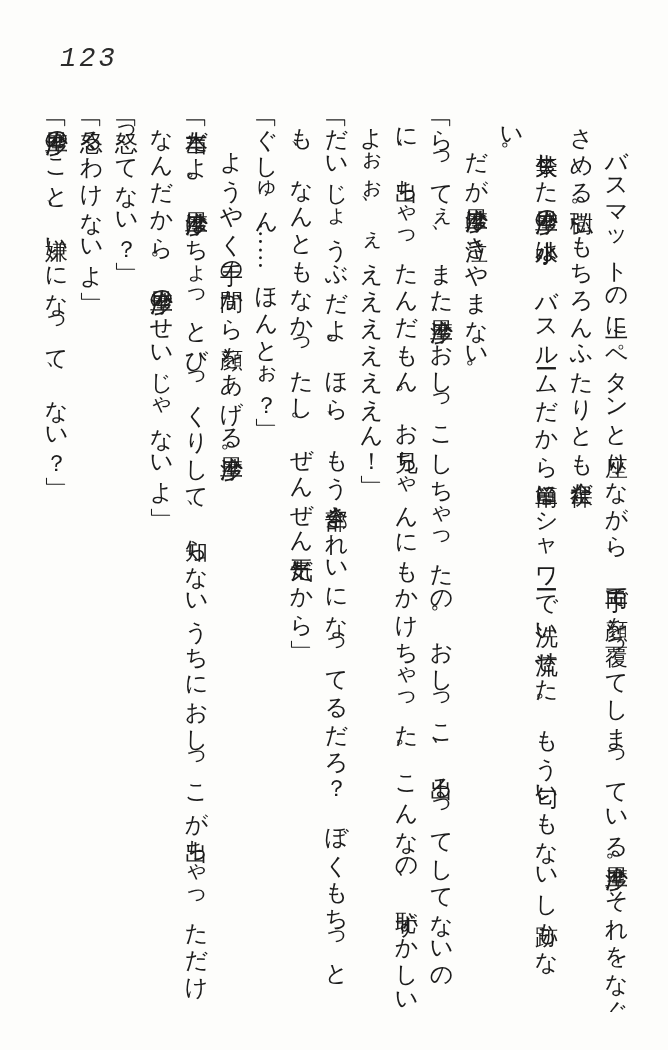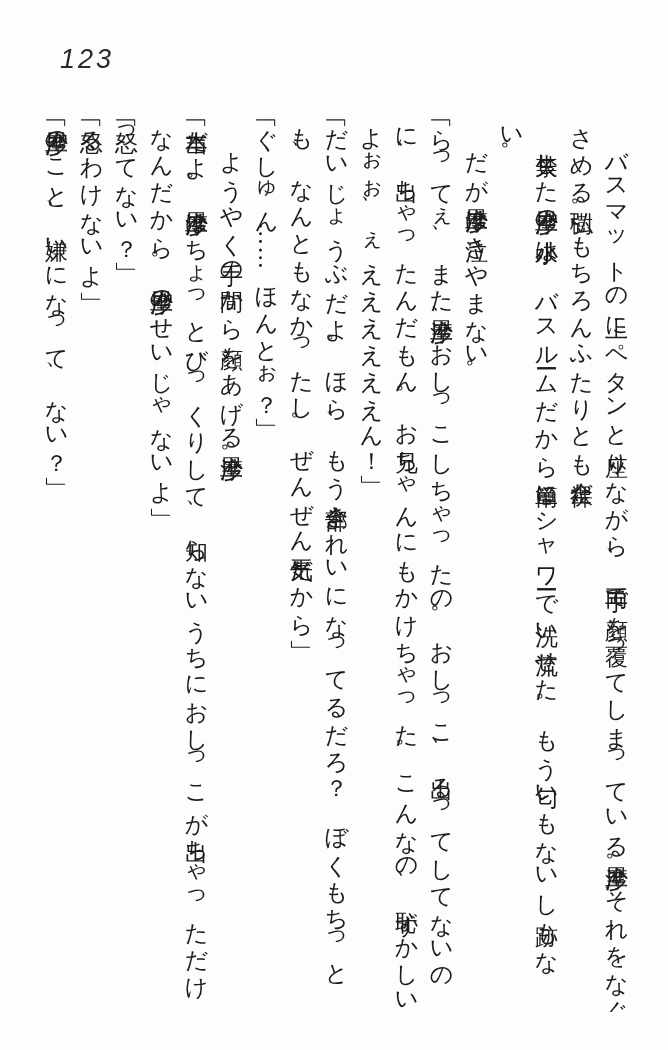--- a/index.html
+++ b/index.html
@@ -19,21 +19,21 @@
     inset: 0;
   }
   .page-number {
     position: absolute;
     top: 44px;
     left: 60px;
     font-size: 27px;
     font-style: italic;
     letter-spacing: 3px;
     color: #2b2b2b;
-    font-family: Liberation Sans, sans-serif;
+    font-family: Liberation Mono, monospace;
   }
   .text-block {
     position: absolute;
     top: 112px;
     right: 34px;
     height: 900px;
     width: 600px;
     writing-mode: vertical-rl;
     text-orientation: mixed;
     font-size: 23px;

